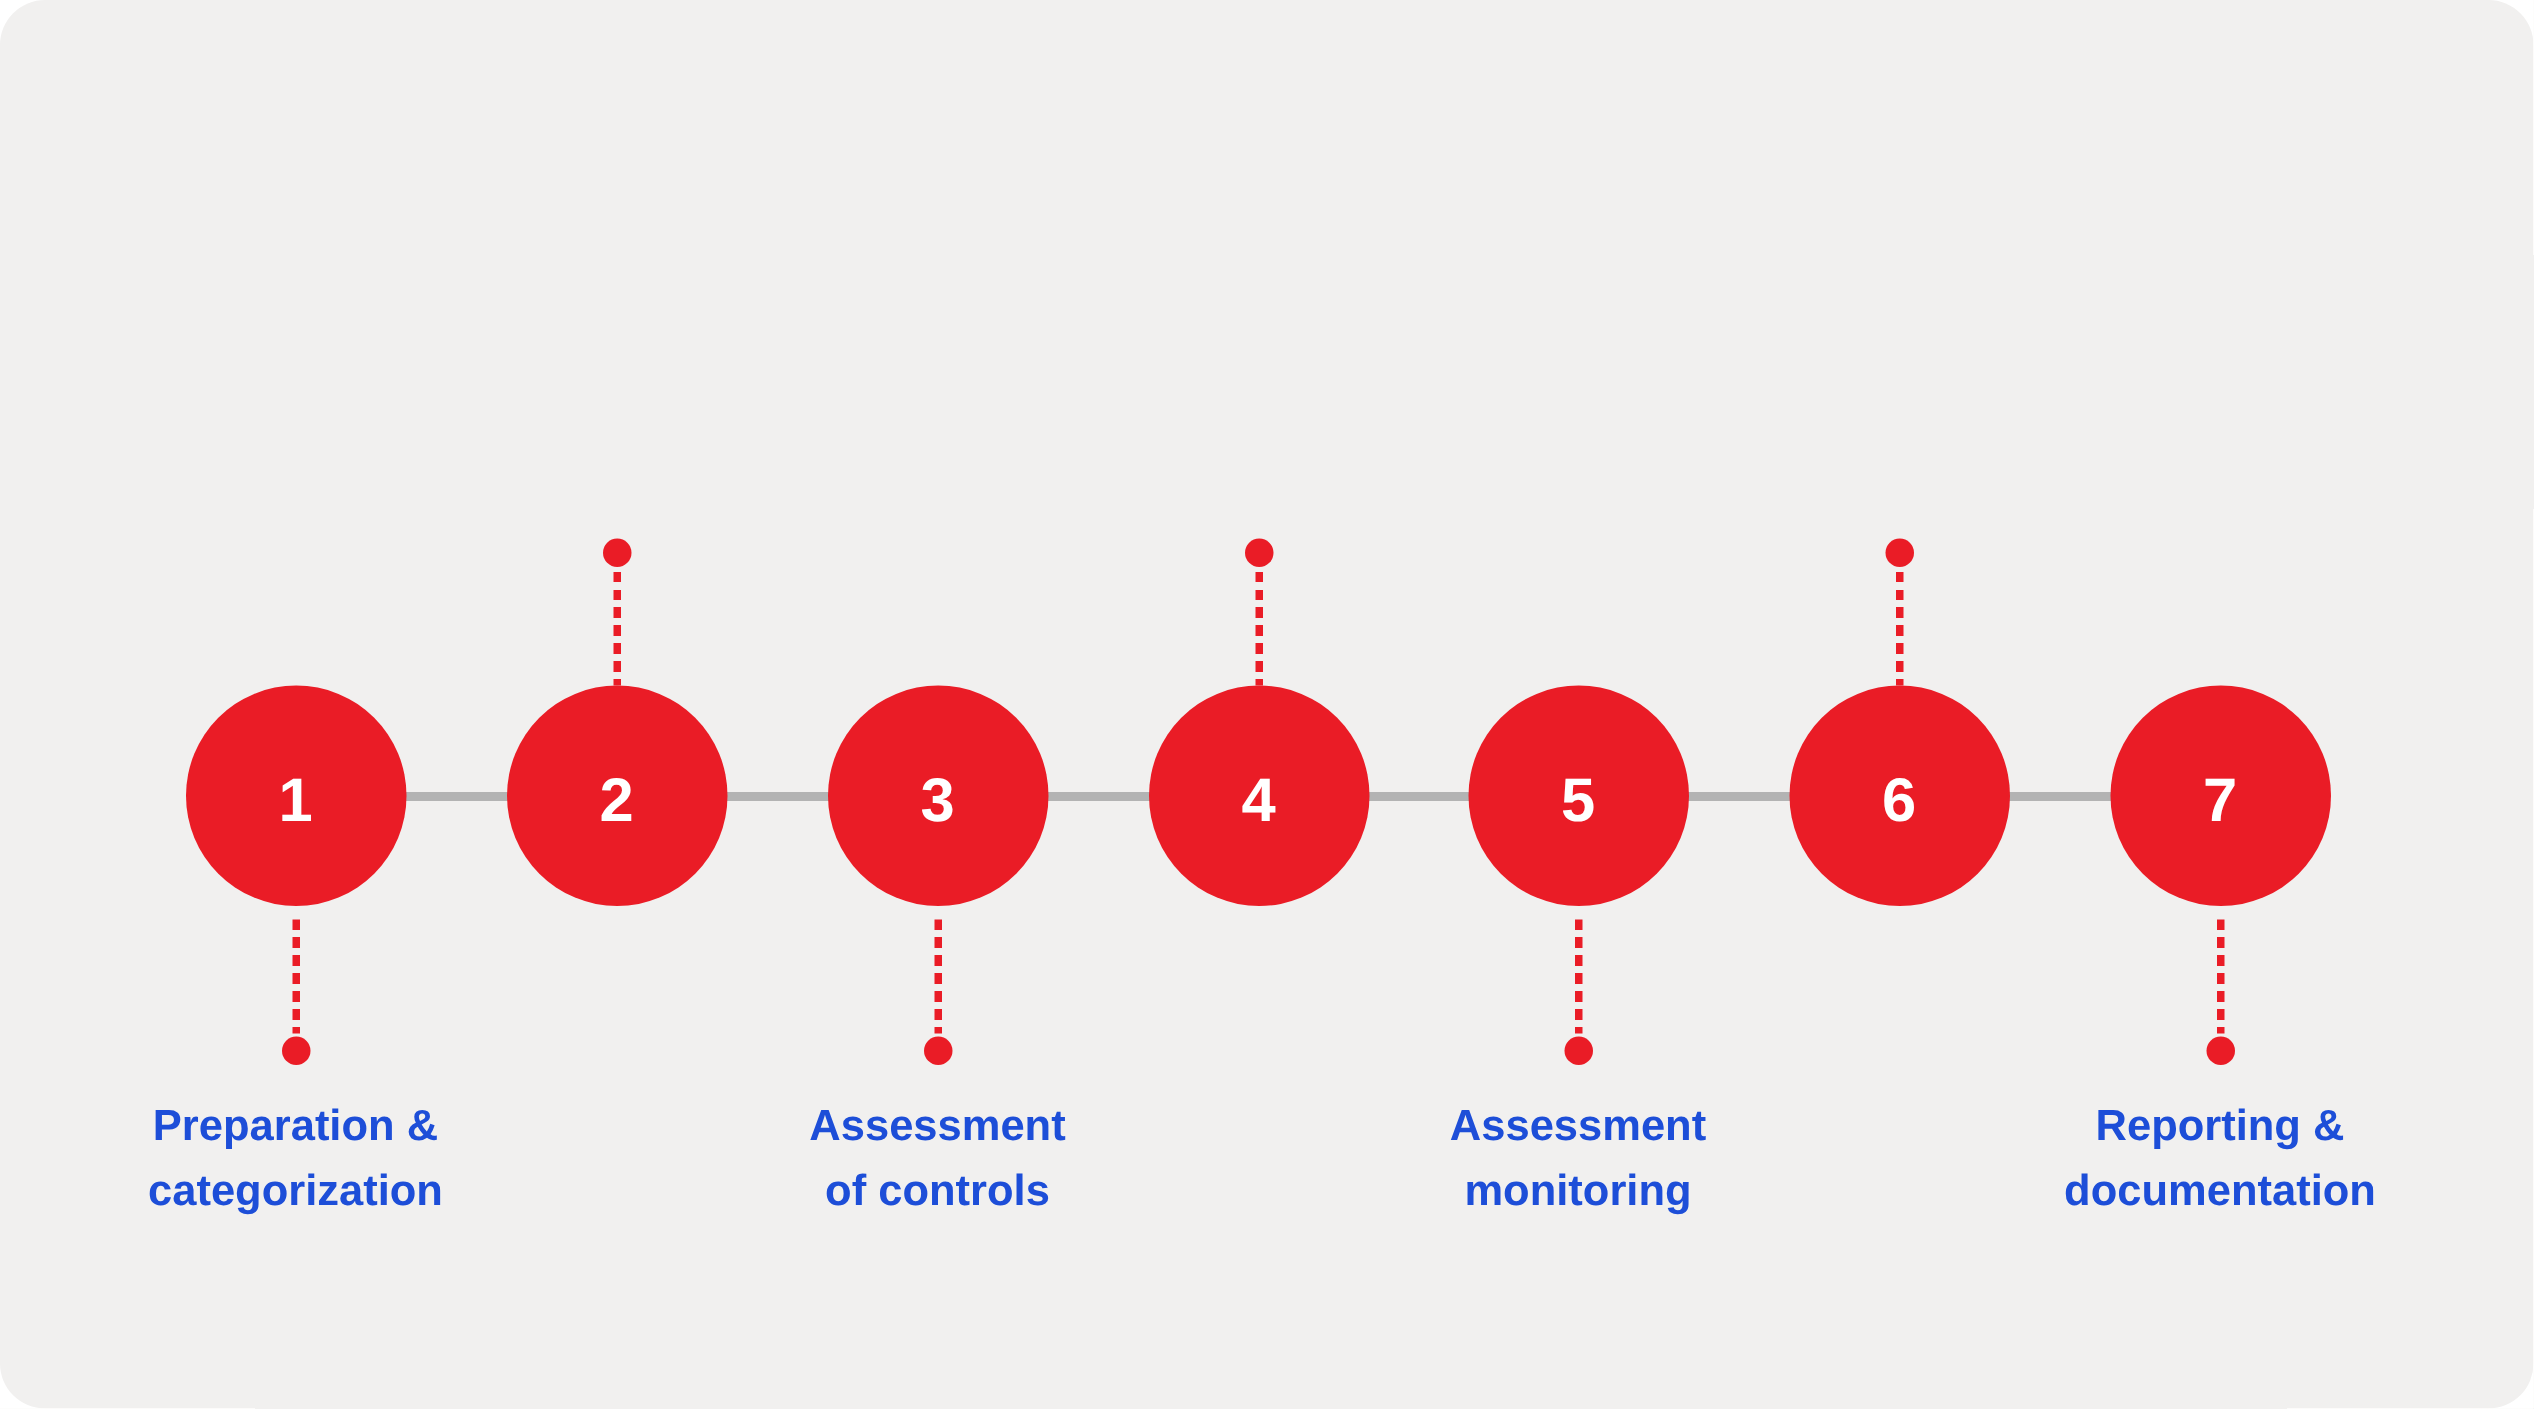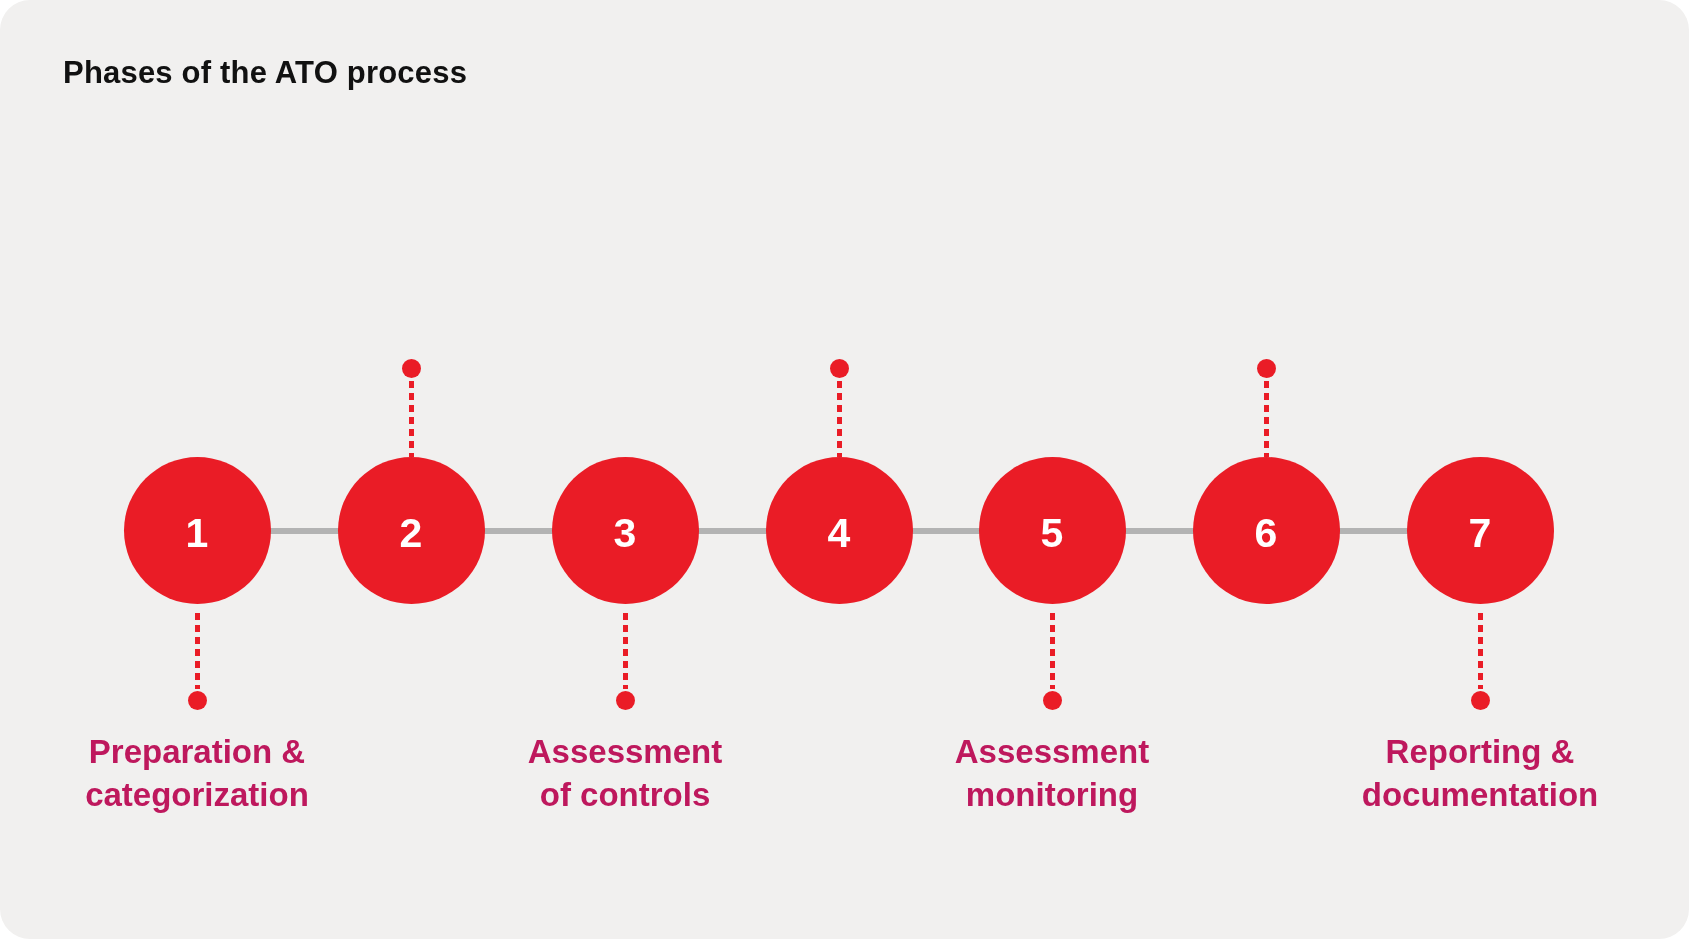--- a/index.html
+++ b/index.html
@@ -80,35 +80,34 @@
     background: #ea1c26;
     border-radius: 50%;
   }
   .above .dot { top: 359px; }
   .below .dot { top: 691px; }
   .phase-label {
     position: absolute;
     left: calc(var(--cx) - 190px);
     width: 380px;
     text-align: center;
-    font-size: 33px;
+    font-size: 29px;
     font-weight: 700;
     line-height: 43px;
-    color: #be185d;
+    color: #1d4ed8;
     white-space: pre-line;
   }
   .below .phase-label { top: 730px; }
 </style>
 </head>
 <body>
 
 <div class="canvas">
   <div class="card">
 
-    <div class="title">Phases of the ATO process</div>
 
     <div class="timeline-line"></div>
 
     <div class="phase below" style="--cx:197px">
       <div class="circle">
         <span>1</span>
       </div>
       <div class="dash"></div>
       <div class="dot"></div>
       <div class="phase-label">Preparation &amp;

